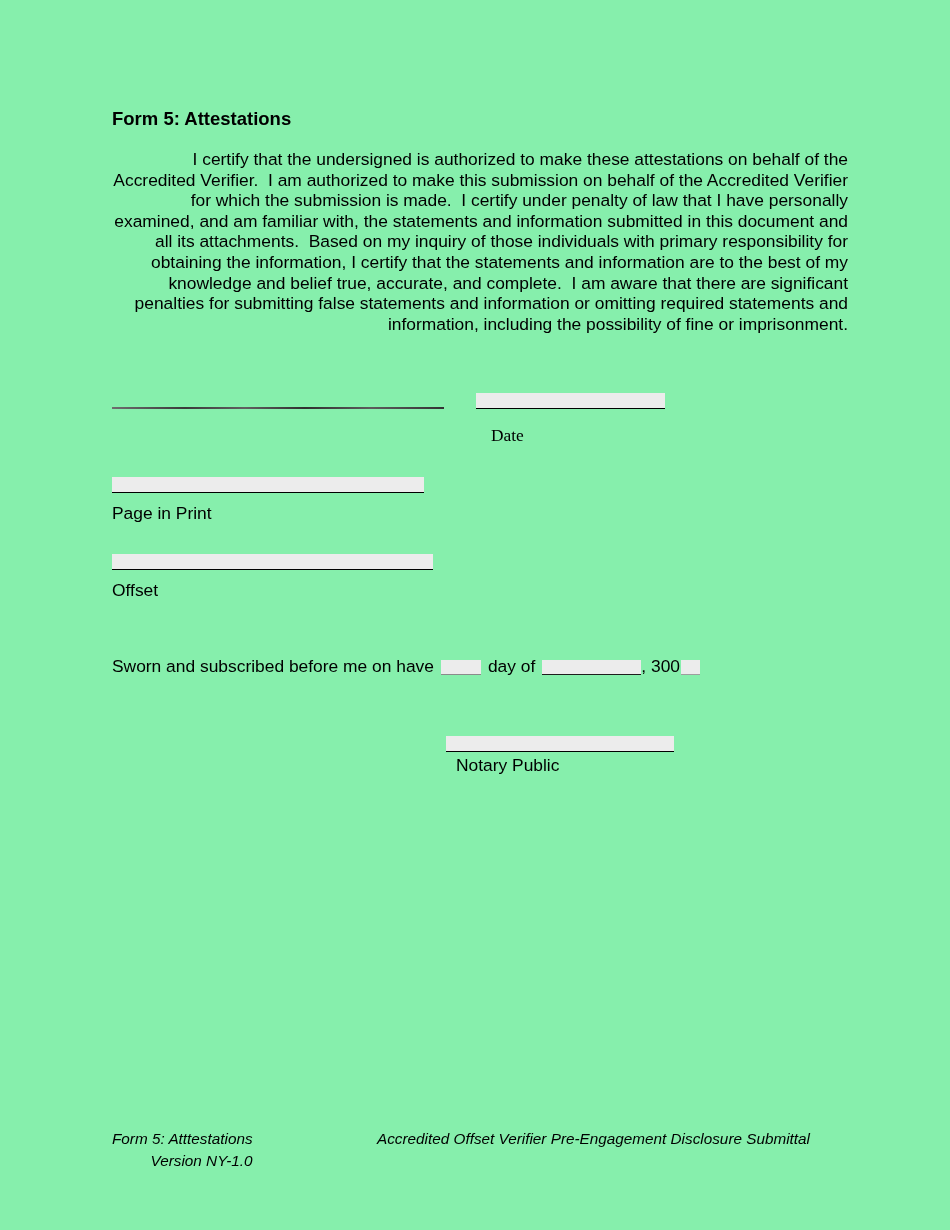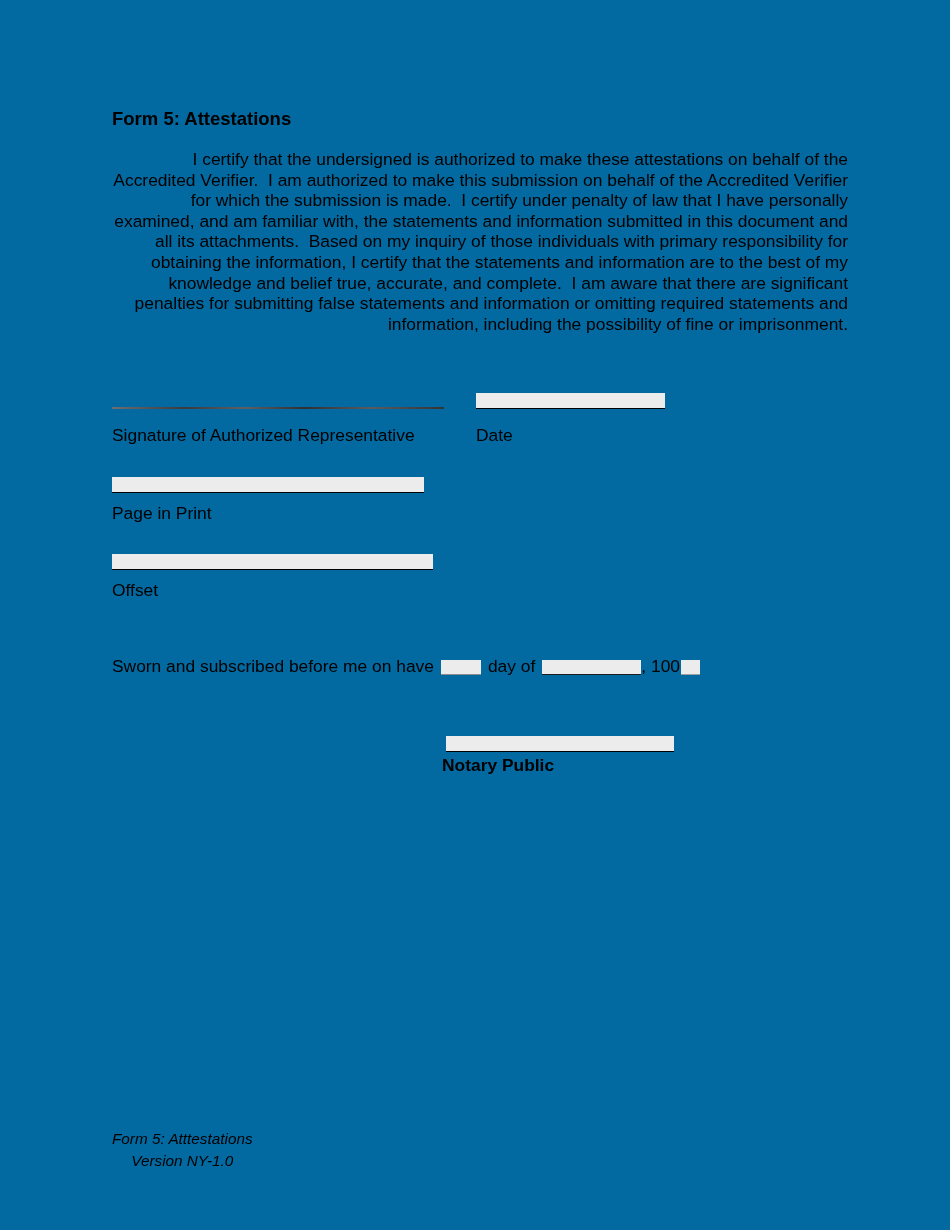--- a/index.html
+++ b/index.html
@@ -4,21 +4,21 @@
 <style>
   html, body {
     margin: 0;
     padding: 0;
     background: #ffffff;
   }
   .page {
     position: relative;
     width: 950px;
     height: 1230px;
-    background: #0369a1;
+    background: #86efac;
     font-family: "Liberation Sans", sans-serif;
     color: #000000;
     overflow: hidden;
   }
   .abs { position: absolute; }
 
   .doc-title {
     left: 112px;
     top: 108px;
     font-size: 18.5px;
@@ -51,24 +51,24 @@
   .box-date   { left: 476px; top: 393px; width: 189px; height: 15px; }
   .box-name   { left: 112px; top: 477px; width: 312px; height: 15px; }
   .box-title  { left: 112px; top: 554px; width: 321px; height: 15px; }
   .box-notary { left: 446px; top: 736px; width: 228px; height: 15px; }
 
   .field-label {
     font-size: 17.4px;
     white-space: nowrap;
   }
   .lbl-signature { left: 112px; top: 425px; }
-  .lbl-date      { left: 476px; top: 425px; }
+  .lbl-date      { left: 491px; top: 425px; font-family: Liberation Serif, serif; }
   .lbl-name      { left: 112px; top: 503px; }
   .lbl-title     { left: 112px; top: 580px; }
-  .lbl-notary    { left: 442px; top: 755px; font-weight: bold; }
+  .lbl-notary    { left: 456px; top: 755px; }
 
   .sworn-line {
     left: 112px;
     top: 656px;
     font-size: 17.4px;
     white-space: nowrap;
   }
   .inline-blank {
     display: inline-block;
     height: 14px;
@@ -79,21 +79,21 @@
   .blank-day   { width: 40px; margin: 0 7px -3px 7px; border-bottom: 1.5px solid #8b8b8b; }
   .blank-month { width: 99px; margin: 0 0 -3px 7px;  border-bottom: 1.5px solid #1d1d1d; }
   .blank-year  { width: 19px; margin: 0 0 -3px 1px;  border-bottom: 1.5px solid #9e9e9e; }
 
   .footer-left {
     left: 112px;
     top: 1128px;
     font-size: 15.3px;
     font-style: italic;
     line-height: 22.4px;
-    text-align: center;
+    text-align: right;
   }
   .footer-right {
     right: 140px;
     top: 1128px;
     font-size: 15.3px;
     font-style: italic;
     line-height: 22.4px;
     text-align: right;
   }
   .footer-right .page-info-line {
@@ -106,41 +106,41 @@
 <div class="page">
 
   <div class="abs doc-title">Form 5: Attestations</div>
 
   <div class="abs cert-para">I certify that the undersigned is authorized to make these attestations on behalf of the Accredited Verifier.  I am authorized to make this submission on behalf of the Accredited Verifier for which the submission is made.  I certify under penalty of law that I have personally examined, and am familiar with, the statements and information submitted in this document and all its attachments.  Based on my inquiry of those individuals with primary responsibility for obtaining the information, I certify that the statements and information are to the best of my knowledge and belief true, accurate, and complete.  I am aware that there are significant penalties for submitting false statements and information or omitting required statements and information, including the possibility of fine or imprisonment.</div>
 
   <div class="abs sig-line"></div>
 
   <div class="abs field-box box-date"></div>
 
-  <div class="abs field-label lbl-signature">Signature of Authorized Representative</div>
 
   <div class="abs field-label lbl-date">Date</div>
 
   <div class="abs field-box box-name"></div>
 
   <div class="abs field-label lbl-name">Page in Print</div>
 
   <div class="abs field-box box-title"></div>
 
   <div class="abs field-label lbl-title">Offset</div>
 
   <div class="abs sworn-line">
-    <span>Sworn and subscribed before me on have</span><span class="inline-blank blank-day"></span><span>day of</span><span class="inline-blank blank-month"></span><span>, 100</span><span class="inline-blank blank-year"></span>
+    <span>Sworn and subscribed before me on have</span><span class="inline-blank blank-day"></span><span>day of</span><span class="inline-blank blank-month"></span><span>, 300</span><span class="inline-blank blank-year"></span>
   </div>
 
   <div class="abs field-box box-notary"></div>
 
   <div class="abs field-label lbl-notary">Notary Public</div>
 
   <div class="abs footer-left">
     <div>Form 5: Atttestations</div>
     <div>Version NY-1.0</div>
   </div>
 
   <div class="abs footer-right">
+    <div>Accredited Offset Verifier Pre-Engagement Disclosure Submittal</div>
   </div>
 
 </div>
 
 </body></html>

